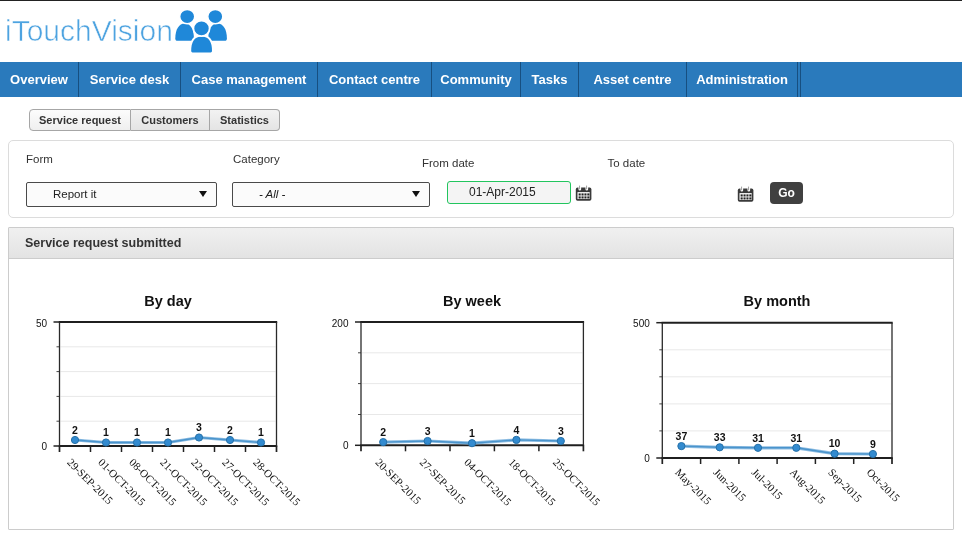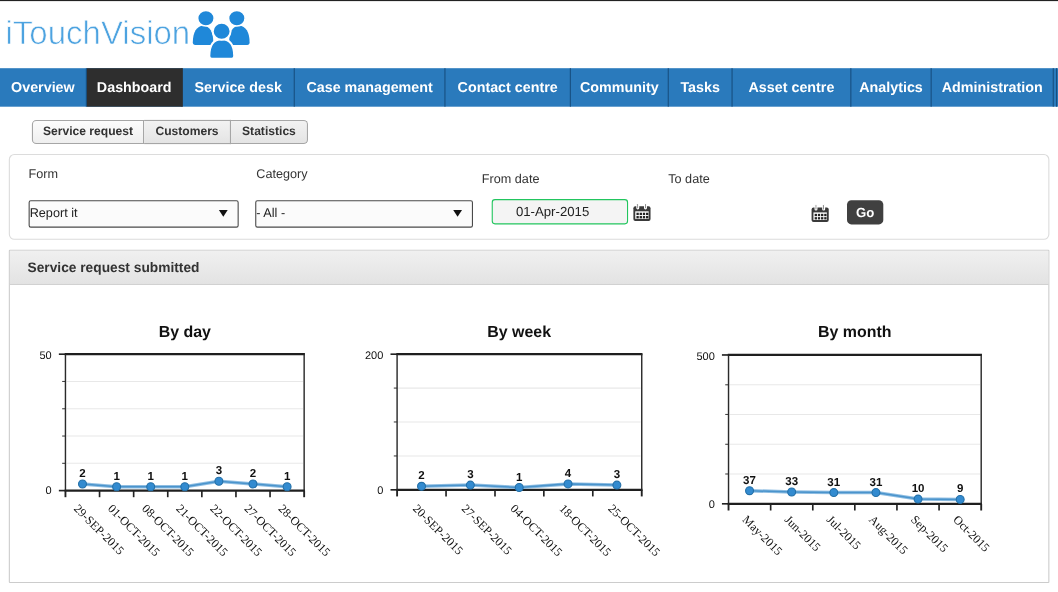--- a/index.html
+++ b/index.html
@@ -11,21 +11,21 @@
 .nav-item { height:35px; line-height:35px; text-align:center; color:#fff; font-weight:bold; font-size:13px; border-right:1px solid #174f80; }
 .nav-item.active { background:#2e2e2e; border-right-color:#2e2e2e; }
 .tabs { position:absolute; left:9px; top:109px; display:flex;padding-left:20px; }
 .tab { height:22px; line-height:20px; text-align:center; color:#333; font-weight:bold; font-size:11px;
   background:linear-gradient(#f2f2f2,#e4e4e4); border:1px solid #a6a6a6; border-left-width:0; }
 .tab:first-child { border-left-width:1px; border-radius:4px 0 0 4px; background:linear-gradient(#fcfcfc,#efefef); }
 .tab:last-child { border-radius:0 4px 4px 0; }
 .filter { position:absolute; left:8px; top:140px; width:946px; height:78px; border:1px solid #dcdcdc; border-radius:5px; }
 .flabel { position:absolute; font-size:11.5px; color:#333; }
 .sel { position:absolute; top:182px; height:25px; background:#fbfbfb; border:1px solid #4a4a4a; border-radius:2px;
-  font-size:11.5px; color:#222; line-height:23px; padding-left:0; }
+  font-size:11.5px; color:#222; line-height:23px; padding-left:26px; }
 .sel .arr { position:absolute; right:9px; top:8px; width:0; height:0; border-left:4.5px solid transparent; border-right:4.5px solid transparent; border-top:6px solid #111; }
 .inp { position:absolute; top:181px; height:23px; background:#f4f4f4; border:1px solid #22c55e; border-radius:3px;
   font-size:12px; color:#222; line-height:21px; padding-left:21px; }
 .cal { position:absolute; }
 .go { position:absolute; left:770px; top:182px; width:33px; height:22px; background:#404040; border-radius:4px;
   color:#fff; font-weight:bold; font-size:12px; text-align:center; line-height:22px; }
 .panel { position:absolute; left:8px; top:227px; width:946px; height:303px; border:1px solid #ccc; border-radius:1px; }
 .panel-h { height:31px; background:linear-gradient(#f0f0f0,#e3e3e3); border-bottom:1px solid #ccc;
   font-size:12.5px; font-weight:bold; color:#333; line-height:31px; padding-left:16px; }
 svg.overlay { position:absolute; left:0; top:0; }
@@ -43,43 +43,41 @@
 <ellipse cx="17.2" cy="11.6" rx="7.5" ry="7.1"></ellipse>
 <ellipse cx="45.3" cy="11.6" rx="7.5" ry="7.1"></ellipse>
 </g>
 <g fill="#1f88d9" stroke="#fff" stroke-width="1.8">
 <path d="M20.3,46 C20.3,35.6 24.6,30.6 31.6,30.6 C38.6,30.6 42.9,35.6 42.9,46 C42.9,47.7 42.2,48.3 40.7,48.3 L22.5,48.3 C21,48.3 20.3,47.7 20.3,46 Z"></path>
 <ellipse cx="31.5" cy="23.4" rx="8.1" ry="7.7"></ellipse>
 </g>
 </svg></div>
 <div class="nav">
       <div class="nav-item" style="width:79px">Overview</div>
-      <div class="nav-item active" style="width:87px">Dashboard</div>
       <div class="nav-item" style="width:102px">Service desk</div>
       <div class="nav-item" style="width:137px">Case management</div>
       <div class="nav-item" style="width:114px">Contact centre</div>
       <div class="nav-item" style="width:89px">Community</div>
       <div class="nav-item" style="width:58px">Tasks</div>
       <div class="nav-item" style="width:108px">Asset centre</div>
-      <div class="nav-item" style="width:73px">Analytics</div>
       <div class="nav-item" style="width:111px">Administration</div>
       <div class="nav-item" style="width:3px">&nbsp;</div>
     </div>
 <div class="tabs">
       <div class="tab" style="width:102px">Service request</div>
       <div class="tab" style="width:79px">Customers</div>
       <div class="tab" style="width:70px">Statistics</div>
     </div>
 <div class="filter"></div>
 <div class="flabel" style="left:26px; top:153px;">Form</div>
 <div class="flabel" style="left:233px; top:153px;">Category</div>
-<div class="flabel" style="left:438px; top:157px;">From date</div>
+<div class="flabel" style="left:422px; top:157px;">From date</div>
 <div class="flabel" style="left:607.5px; top:157px;">To date</div>
 <div class="sel" style="left:26px; width:191px;">Report it<span class="arr"></span></div>
-<div class="sel" style="left:232px; width:198px;">- All -<span class="arr"></span></div>
+<div class="sel" style="left:232px; width:198px;font-style:italic;">- All -<span class="arr"></span></div>
 <div class="inp" style="left:447px; width:124px;">01-Apr-2015</div>
 <div class="cal" style="left:575px; top:184px;"><svg width="17" height="17" viewBox="0 0 17 17">
 <rect x="0.8" y="3.6" width="15.6" height="13.2" rx="1.8" fill="#3a3a3a"></rect>
 <rect x="2.5" y="8.1" width="12.2" height="6.9" fill="#fff"></rect>
 <g fill="#3a3a3a" stroke="#fff" stroke-width="1.1">
 <rect x="4" y="0.9" width="1.6" height="5" rx="0.7"></rect>
 <rect x="11" y="0.9" width="1.6" height="5" rx="0.7"></rect>
 </g>
 <g fill="#222">
 <rect x="3.6" y="9.4" width="2.1" height="2.1"></rect>

